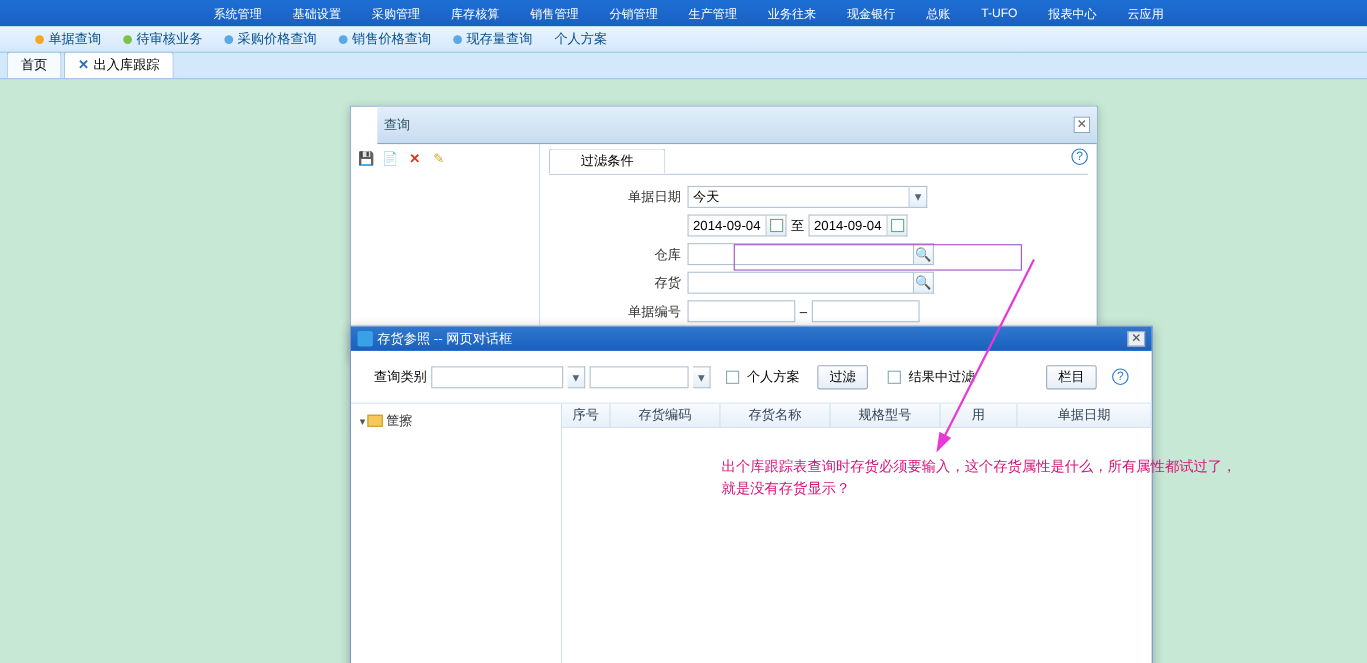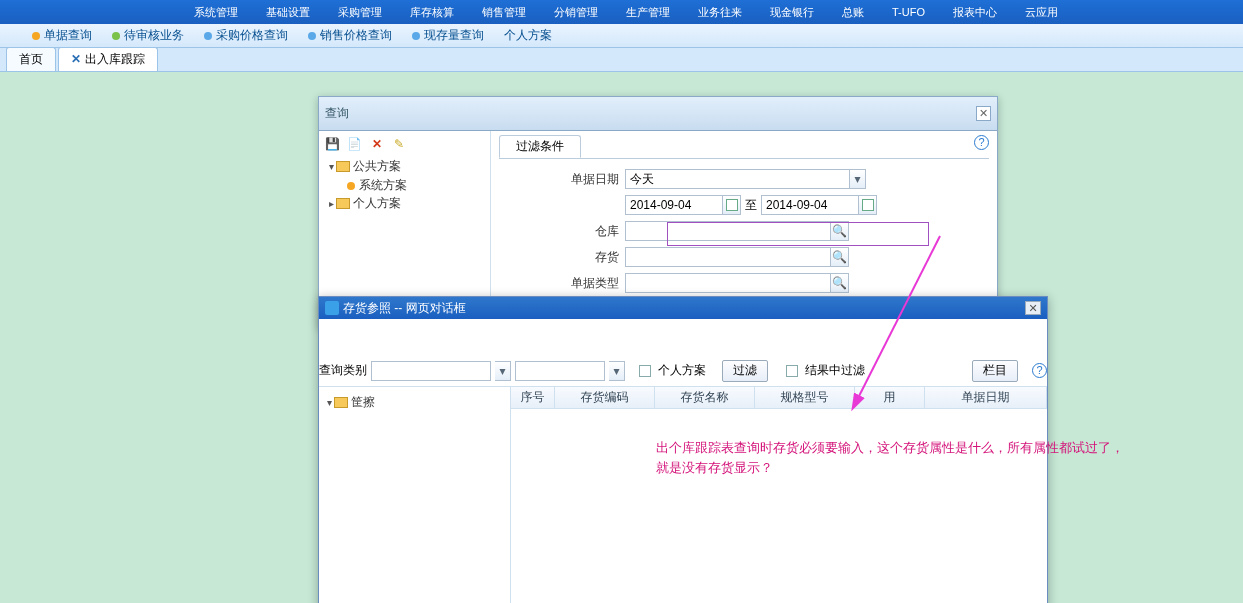--- a/index.html
+++ b/index.html
@@ -18,56 +18,56 @@
   .b-dot { background: #5aa8e8; }
 
   
   .tabstrip { height: 24px; background: #d4e8fb; display: flex; align-items: flex-end; padding-left: 6px; border-bottom: 1px solid #9cc3e8; }
   .tabstrip .tab { font-size: 12px; padding: 3px 12px; border: 1px solid #9cc3e8; border-bottom: none; background: #f5fbff; margin-right: 2px; border-radius: 3px 3px 0 0; cursor: pointer; }
   .tabstrip .tab.active { background: #fff; }
   .tabstrip .tab .close { color: #2b6fb5; margin-right: 4px; font-weight: bold; }
 
   
   .dlg { position: absolute; left: 318px; top: 96px; width: 680px; background: #fff; border: 1px solid #8aa9c8; box-shadow: 0 2px 8px rgba(0,0,0,.25); }
-  .dlg-title { height: 34px; background: linear-gradient(#e2effb, #c8dcf0); border-bottom: 1px solid #8aa9c8; display: flex; align-items: center; justify-content: space-between; padding: 15px 6px; font-size: 12px; color: #356; }
+  .dlg-title { height: 34px; background: linear-gradient(#e2effb, #c8dcf0); border-bottom: 1px solid #8aa9c8; display: flex; align-items: center; justify-content: space-between; padding: 15px 6px; font-size: 12px; color: #356; margin-left: 24px; }
   .dlg-title .x { width:15px;height:15px;border:1px solid #8aa9c8;background:#fff;text-align:center;line-height:13px;font-size:11px;color:#666;cursor:pointer; }
   .dlg-body { display: flex; height: 196px; }
   .dlg-left { width: 172px; border-right: 1px solid #cfe0ef; padding: 6px; }
   .dlg-left .tb { display: flex; gap: 6px; padding-bottom: 4px; }
   .dlg-left .tb span { width:16px;height:16px;display:inline-block;text-align:center;font-size:12px;cursor:pointer; }
   .ic-save{color:#1a5fc0;} .ic-copy{color:#c77a1f;} .ic-del{color:#d43a1a;font-weight:bold;} .ic-edit{color:#c7a71f;}
   .tree { font-size: 12px; color: #333; line-height: 18px; }
   .tree .n1 { padding-left: 4px; }
   .tree .n2 { padding-left: 22px; }
   .tree .fold::before { content:"▸"; margin-right:2px; color:#555; font-size:10px; }
   .tree .foldopen::before { content:"▾"; margin-right:2px; color:#555; font-size:10px; }
   .tree .folder { width:14px;height:11px;display:inline-block;background:#f7c95b;border:1px solid #c79a2b;margin-right:3px;vertical-align:middle; }
   .tree .bullet { width:8px;height:8px;display:inline-block;border-radius:50%;background:#f5a623;margin-right:4px;vertical-align:middle; }
   .dlg-right { flex:1; padding: 4px 8px; }
-  .ftab { display:inline-block; font-size:12px; padding:2px 16px; border:1px solid #bcd; border-bottom:1px solid #fff; border-radius:3px 3px 0 0; background:#fff; }
+  .ftab { display:inline-block; font-size:12px; padding:2px 28px; border:1px solid #bcd; border-bottom:1px solid #fff; border-radius:3px 3px 0 0; background:#fff; }
   .help { float:right; width:15px;height:15px;border:1px solid #2b7bd0;border-radius:50%;color:#2b7bd0;font-size:11px;text-align:center;line-height:13px;cursor:pointer; }
   .form { border-top:1px solid #bcd; padding:10px 0 0 0; }
   .row { display:flex; align-items:center; margin-bottom:6px; font-size:12px; }
   .row .lbl { width:126px; text-align:right; padding-right:6px; color:#333; }
   .inp { height:20px; border:1px solid #b0c0d0; background:#fff; font-size:12px; padding:0 4px; }
-  .sel { width:225px; }
-  .date { width:98px; }
+  .sel { width:202px; }
+  .date { width:72px; }
   .calico { width:18px;height:20px;display:inline-block;border:1px solid #b0c0d0;border-left:none;background:linear-gradient(#fff,#e4eef8);position:relative; }
   .calico::after{content:"";position:absolute;top:3px;left:3px;width:10px;height:10px;background:#fff;border:1px solid #6a8;}
   .look { width:206px; }
   .mag { width:18px;height:20px;display:inline-block;border:1px solid #b0c0d0;border-left:none;background:linear-gradient(#fff,#e4eef8);color:#6a8;font-size:12px;text-align:center;line-height:18px; }
   .short { width:98px; }
   .dash { padding: 0 4px; }
   .hl { position:absolute; border:1px solid #a050c0; pointer-events:none; }
 
   
   .lk { position: absolute; left: 318px; top: 296px; width: 730px; background: #fff; border: 1px solid #6a8cc0; box-shadow: 0 2px 10px rgba(0,0,0,.3); }
   .lk-title { height:22px; background: linear-gradient(#2f77cc,#1a5fc0); color:#fff; font-size:12px; display:flex; align-items:center; justify-content:space-between; padding:0 6px; }
   .lk-title .xx { width:16px;height:14px;border:1px solid #9ab;background:#e8eef6;color:#555;text-align:center;line-height:12px;font-size:11px;cursor:pointer; }
-  .lk-tb { height:32px; border-bottom:1px solid #cfe0ef; display:flex; align-items:center; padding:0 0; font-size:12px; gap:4px;margin-top:36px; }
+  .lk-tb { height:48px; border-bottom:1px solid #cfe0ef; display:flex; align-items:center; padding:0 21px; font-size:12px; gap:4px; }
   .lk-tb .sel2{ width:120px;height:20px;border:1px solid #b0c0d0;background:#fff; }
   .lk-tb .txt{ width:90px;height:20px;border:1px solid #b0c0d0;background:#fff; }
   .lk-tb .down{ width:16px;height:20px;border:1px solid #b0c0d0;border-left:none;background:linear-gradient(#fff,#e4eef8);display:inline-block;text-align:center;line-height:18px;color:#567;cursor:pointer;}
   .btn { height:22px;border:1px solid #9ab;background:linear-gradient(#fdfdff,#e7eef8);padding:0 10px;font-size:12px;border-radius:2px;cursor:pointer;}
   .chk { width:12px;height:12px;border:1px solid #8aa;display:inline-block;vertical-align:middle;margin-right:3px;background:#fff; }
   .lk-body { display:flex; height:250px;justify-content:center; }
   .lk-left { width:192px; border-right:1px solid #cfe0ef; padding:6px 4px; font-size:12px; }
   .lk-grid { flex:1; }
   .gh { display:flex; height:22px; background:linear-gradient(#f8fbff,#e7eff8); border-bottom:1px solid #cfe0ef; font-size:12px; }
   .gh div { border-right:1px solid #cfe0ef; display:flex;align-items:center;justify-content:center;color:#345;font-family:Liberation Mono, monospace; }
@@ -132,25 +132,20 @@
     <span class="x">✕</span>
   </div>
   <div class="dlg-body">
     <div class="dlg-left">
       <div class="tb">
         <span class="ic-save">💾</span>
         <span class="ic-copy">📄</span>
         <span class="ic-del">✕</span>
         <span class="ic-edit">✎</span>
       </div>
-      <div class="tree">
-        <div class="n1 foldopen"><span class="folder"></span><span>公共方案</span></div>
-        <div class="n2"><span class="bullet"></span><span>系统方案</span></div>
-        <div class="n1 fold"><span class="folder"></span><span>个人方案</span></div>
-      </div>
     </div>
     <div class="dlg-right">
       <span class="ftab">过滤条件</span>
       <span class="help">?</span>
       <div class="form">
         <div class="row">
           <span class="lbl">单据日期</span>
           <input class="inp sel" value="今天" style="">
             <span class="down" style="width:16px;height:20px;border:1px solid #b0c0d0;border-left:none;background:linear-gradient(#fff,#e4eef8);display:inline-block;text-align:center;line-height:18px;color:#567;">▾</span>
         </div>
@@ -164,20 +159,26 @@
         </div>
         <div class="row">
           <span class="lbl">仓库</span>
           <input class="inp look" value="" style="">
             <span class="mag">🔍</span>
         </div>
         <div class="row">
           <span class="lbl">存货</span>
           <input class="inp look" value="" style="">
             <span class="mag">🔍</span>
+        </div>
+        <div class="row">
+          <span class="lbl">单据编号</span>
+          <input class="inp short" value="" style="">
+          <span class="dash">–</span>
+          <input class="inp short" value="" style="">
         </div>
         <div class="row">
           <span class="lbl">单据类型</span>
           <input class="inp look" value="" style="">
             <span class="mag">🔍</span>
         </div>
       </div>
     </div>
   </div>
   <div class="hl" style="left:348px;top:125px;width:262px;height:24px;"></div>
@@ -228,13 +229,13 @@
 
 <svg class="arrow" style="left:840px;top:230px;width:110px;height:190px;">
   <defs>
       <marker id="ah" markerWidth="10" markerHeight="10" refX="6" refY="3" orient="auto">
         <path d="M0,0 L0,6 L9,3 z" fill="#e838d6"></path>
       </marker>
     </defs>
   <line x1="100" y1="6" x2="14" y2="176" stroke="#e838d6" stroke-width="2" marker-end="url(#ah)"></line>
 </svg>
 
-<div class="note" style="left:656px;top:438px;width:480px;">出个库跟踪表查询时存货必须要输入，这个存货属性是什么，所有属性都试过了，就是没有存货显示？</div>
+<div class="note" style="left:656px;top:414px;width:480px;">出个库跟踪表查询时存货必须要输入，这个存货属性是什么，所有属性都试过了，就是没有存货显示？</div>
 
 </body></html>

